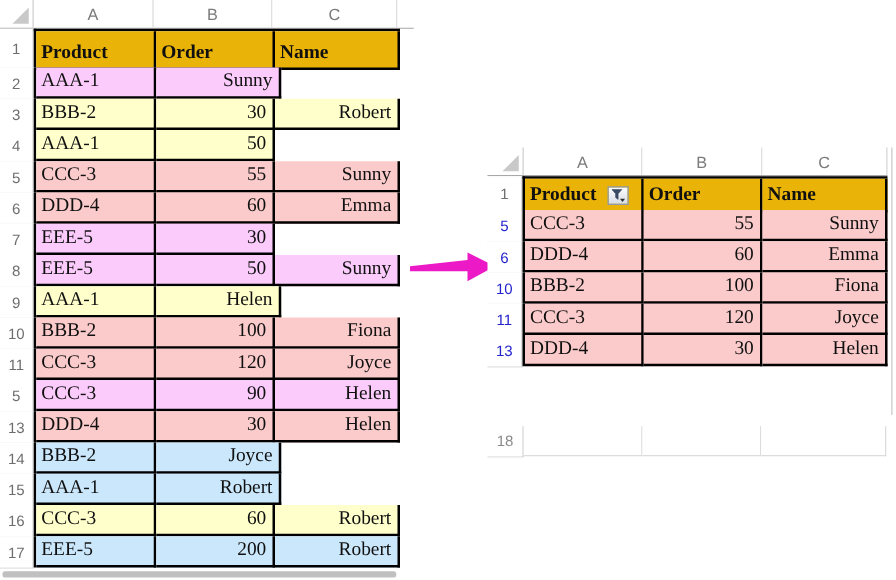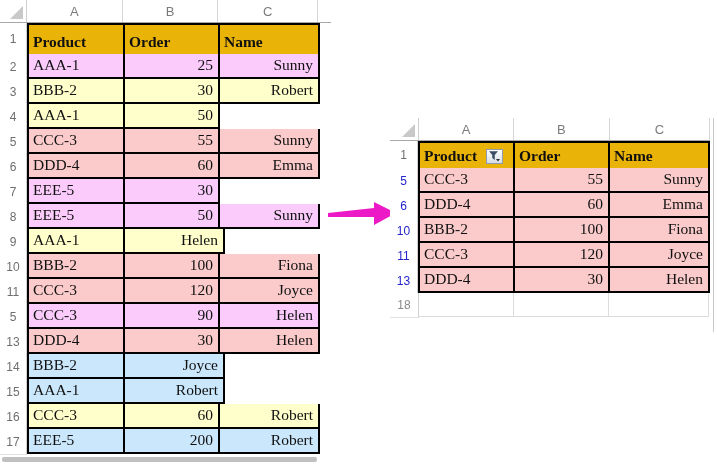--- a/index.html
+++ b/index.html
@@ -48,21 +48,21 @@
   
   .right-sheet{left:390px;top:118px;width:320px;}
   .right-sheet .rn{width:28px;}
   .right-sheet .col-a{width:95px;}
   .right-sheet .col-b{width:95px;}
   .right-sheet .col-c{width:100px;}
   .right-sheet .header-row{height:27px;}
   .right-sheet .header-row .rn,.right-sheet .header-row .cell{height:27px;}
   .right-sheet .data-row{height:25px;}
   .right-sheet .data-row .rn,.right-sheet .data-row .cell{height:25px;}
-  .right-sheet .empty-row{height:24px;}
+  .right-sheet .empty-row{height:24px;margin-top:48px;}
   .right-sheet .empty-row .rn{height:24px;color:#8a8a8a;}
   .right-sheet .empty-row .ecell{box-sizing:border-box;height:24px;
        border-right:1px solid #dcdcdc;border-bottom:1px solid #dcdcdc;background:#fff;}
   .edge-line{position:absolute;right:-4px;top:0;width:1px;height:214px;background:#c9c9c9;}
 
   
   .hdr-flex{justify-content:flex-start;padding-left:4px;align-items:flex-end;}
   .filter-btn{margin-left:9px;margin-bottom:1px;width:17px;height:15px;box-sizing:border-box;
               border:1px solid #8f9bac;background:linear-gradient(#fdfdfd,#d7dde6);
               display:flex;align-items:center;justify-content:center;}
@@ -92,21 +92,20 @@
         <div class="cell al col-b">Order</div>
         <div class="cell al col-c">Name</div>
       </div>
     </div>
 
     <div>
   <div class="grid-row data-row" style="--fill: #FBCCFB;">
     <div class="rn">2</div>
     <div class="cells">
       <div class="cell al col-a">AAA-1</div>
-      <div class="cell ar col-b">25</div>
       <div class="cell ar col-c">Sunny</div>
     </div>
   </div>
 
   <div class="grid-row data-row" style="--fill: #FFFFCC;">
     <div class="rn">3</div>
     <div class="cells">
       <div class="cell al col-a">BBB-2</div>
       <div class="cell ar col-b">30</div>
       <div class="cell ar col-c">Robert</div>

